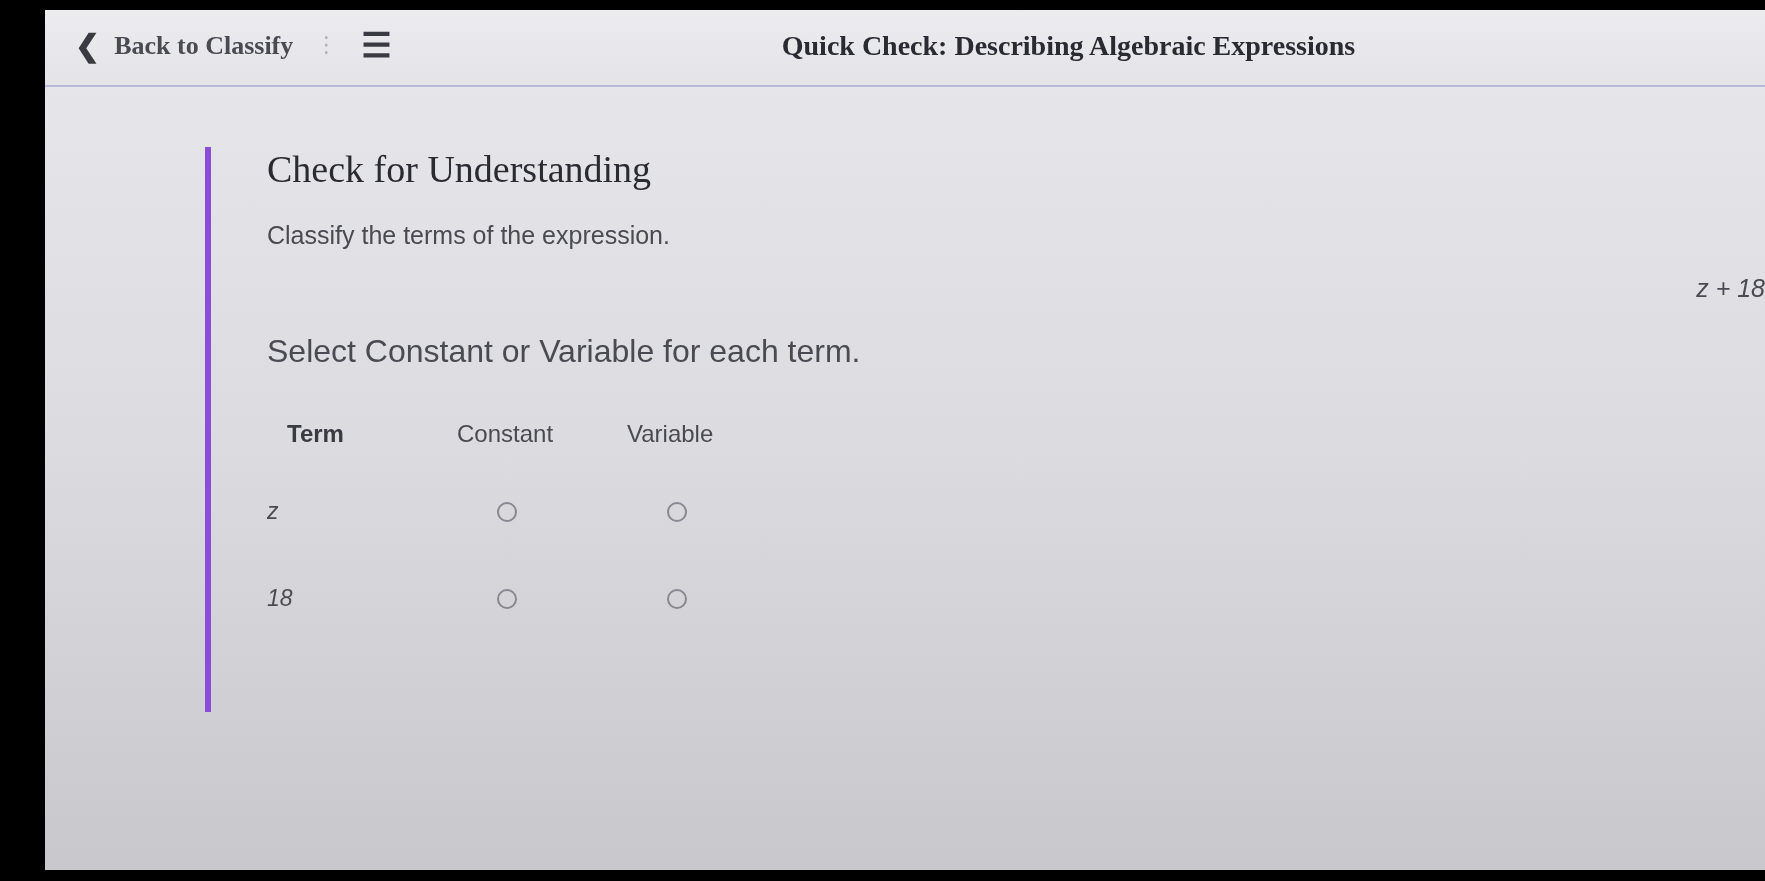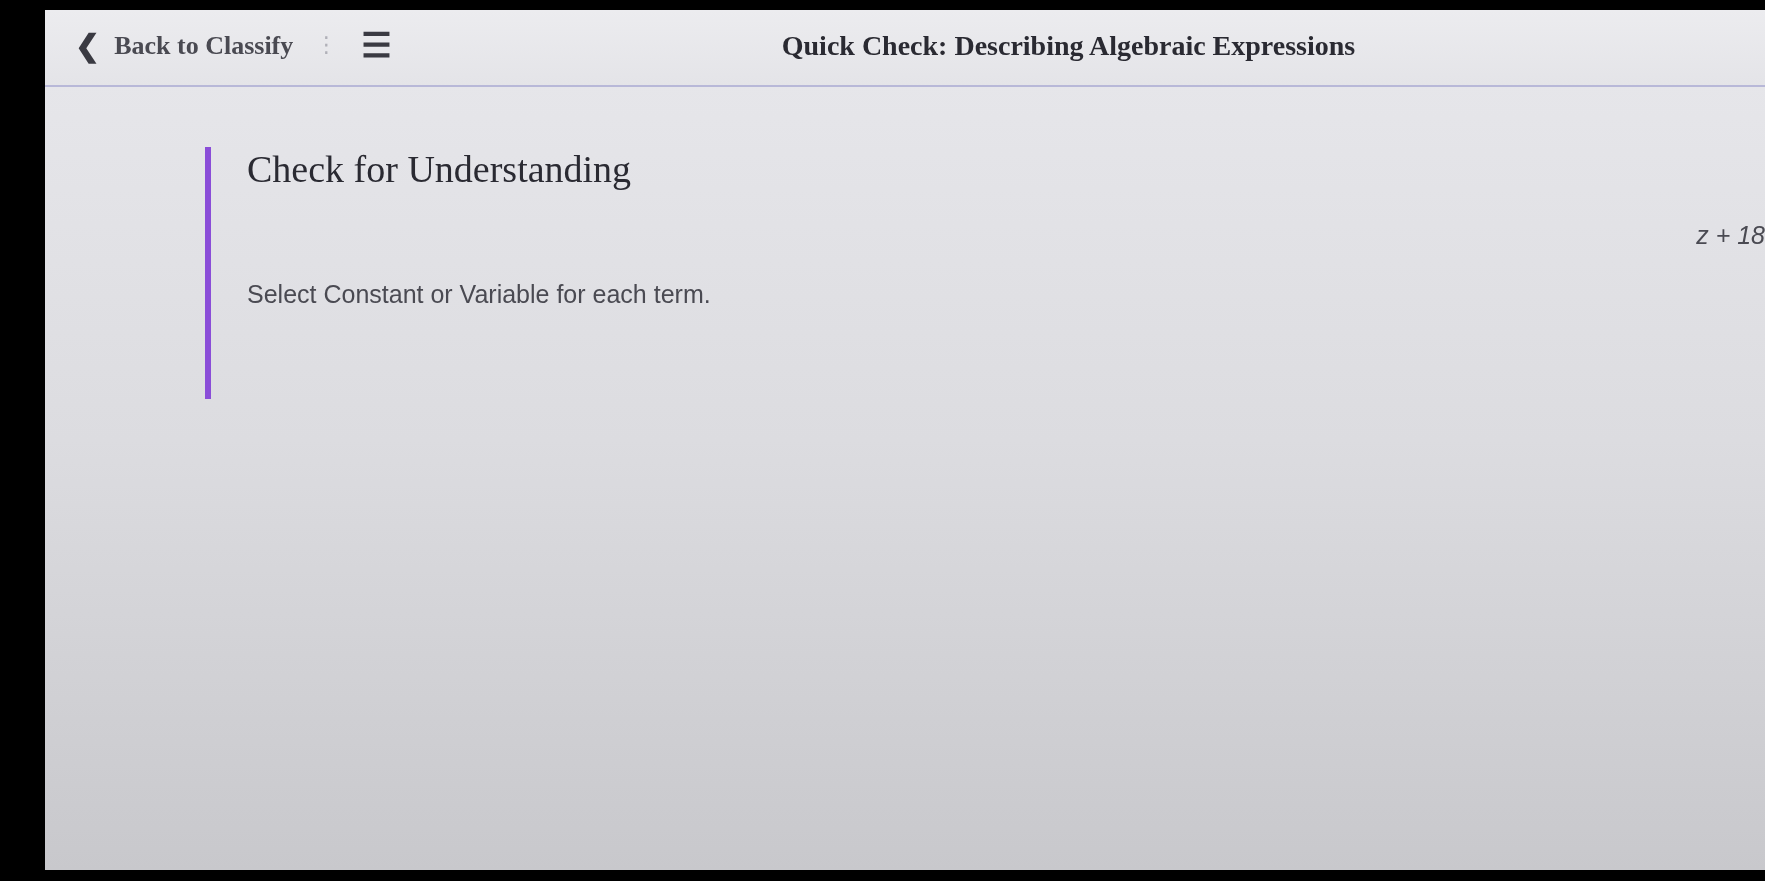--- a/index.html
+++ b/index.html
@@ -62,21 +62,21 @@
       font-size: 28px;
       font-weight: 600;
       margin-left: 390px;
       text-align: center;
     }
     .content-area {
       padding: 60px 0 0 160px;
     }
     .content-block {
       border-left: 6px solid #8a4dd8;
-      padding-left: 36px;
+      padding-left: 56px;
       padding-bottom: 40px;
     }
     .section-heading {
       font-size: 38px;
       color: #2a2a32;
       font-weight: 400;
       margin-bottom: 30px;
       font-family: Georgia, serif;
     }
     .intro-text {
@@ -95,21 +95,21 @@
     }
     .expression {
       font-size: 25px;
       color: #4a4a52;
       margin-bottom: 30px;
       font-family: Arial, sans-serif;
       font-style: italic;
       text-align: right;
     }
     .select-instruction {
-      font-size: 25px;
+      font-size: 32px;
       color: #4a4a52;
       margin-bottom: 50px;
       font-family: Arial, sans-serif;
     }
     .terms-table {
       font-family: Arial, sans-serif;
     }
     .table-header {
       display: flex;
       margin-bottom: 50px;
@@ -167,18 +167,46 @@
       <span>Back to Classify</span>
     </div>
     <div class="divider-dots">⋮</div>
     <div class="hamburger">☰</div>
     <div class="page-title">Quick Check: Describing Algebraic Expressions</div>
   </div>
 
   <div class="content-area">
     <div class="content-block">
       <h1 class="section-heading">Check for Understanding</h1>
+      <p class="instruction">Classify the terms of the expression.</p>
       <p class="expression">z + 18</p>
       <p class="select-instruction">Select Constant or Variable for each term.</p>
 
+      <div class="terms-table">
+        <div class="table-header">
+          <div class="col-term">Term</div>
+          <div class="col-constant">Constant</div>
+          <div class="col-variable">Variable</div>
+        </div>
+
+        <div class="table-row">
+          <div class="term-cell">z</div>
+          <div class="radio-cell">
+            <div class="radio"></div>
+          </div>
+          <div class="radio-cell">
+            <div class="radio"></div>
+          </div>
+        </div>
+
+        <div class="table-row">
+          <div class="term-cell">18</div>
+          <div class="radio-cell">
+            <div class="radio"></div>
+          </div>
+          <div class="radio-cell">
+            <div class="radio"></div>
+          </div>
+        </div>
+      </div>
     </div>
   </div>
 </div>
 
 </body></html>

